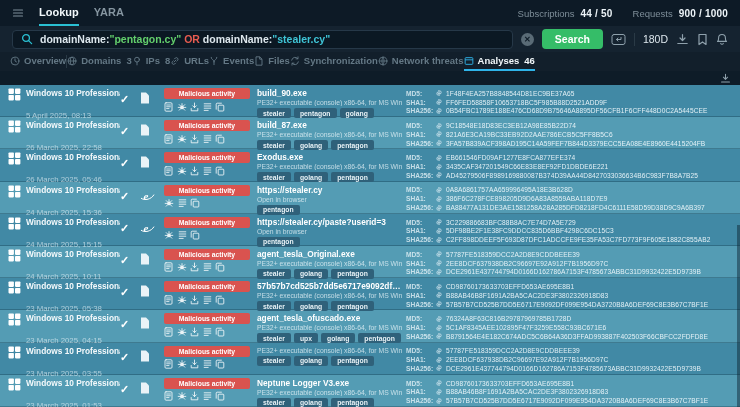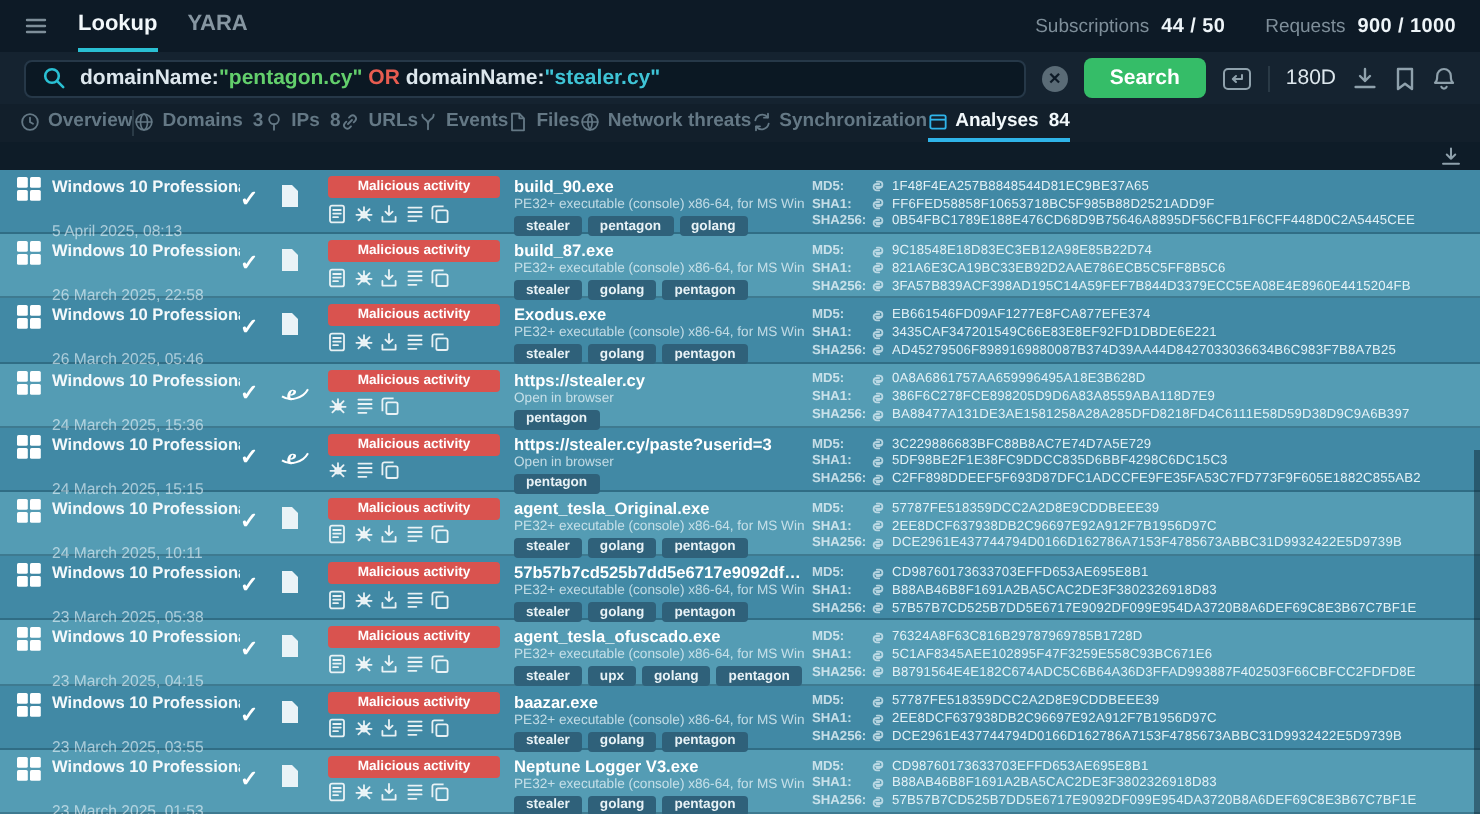--- a/index.html
+++ b/index.html
@@ -177,45 +177,45 @@
       <span class="ticon">
         <svg width="10" height="10" viewBox="0 0 12 12" fill="none" stroke="currentColor" stroke-width="1.1" stroke-linejoin="round">
           <path d="M2.4 1h4.4l2.8 2.8v7.2H2.4z"></path>
           <path d="M6.8 1v2.8h2.8"></path>
         </svg>
       </span>
       <span>Files</span>
     </div>
     <div class="tab">
       <span class="ticon">
+        <svg width="10" height="10" viewBox="0 0 12 12" fill="none" stroke="currentColor" stroke-width="1.1" stroke-linecap="round" stroke-linejoin="round">
+          <path d="M2 5a4.2 4.2 0 0 1 7.4-1.8M10 7a4.2 4.2 0 0 1-7.4 1.8"></path>
+          <path d="M9.6 1v2.4H7.2M2.4 11V8.6h2.4"></path>
+        </svg>
+      </span>
+      <span>Synchronization</span>
+    </div>
+    <div class="tab">
+      <span class="ticon">
         <svg width="10" height="10" viewBox="0 0 12 12" fill="none" stroke="currentColor" stroke-width="1" stroke-linecap="round">
           <circle cx="6" cy="6" r="4.7"></circle>
           <path d="M1.3 6h9.4M6 1.3c1.8 2.8 1.8 6.6 0 9.4M6 1.3c-1.8 2.8-1.8 6.6 0 9.4"></path>
         </svg>
       </span>
       <span>Network threats</span>
-    </div>
-    <div class="tab">
-      <span class="ticon">
-        <svg width="10" height="10" viewBox="0 0 12 12" fill="none" stroke="currentColor" stroke-width="1.1" stroke-linecap="round" stroke-linejoin="round">
-          <path d="M2 5a4.2 4.2 0 0 1 7.4-1.8M10 7a4.2 4.2 0 0 1-7.4 1.8"></path>
-          <path d="M9.6 1v2.4H7.2M2.4 11V8.6h2.4"></path>
-        </svg>
-      </span>
-      <span>Synchronization</span>
     </div>
     <div class="tab active">
       <span class="ticon">
         <svg width="10" height="10" viewBox="0 0 12 12" fill="none" stroke="currentColor" stroke-width="1.1" stroke-linejoin="round">
           <rect x="1.4" y="2" width="9.2" height="8" rx="1"></rect>
           <path d="M1.4 4.6h9.2"></path>
         </svg>
       </span>
       <span>Analyses</span>
-      <span class="cnt">84</span>
+      <span class="cnt">46</span>
     </div>
   </div>
 
 <div class="toolbar">
   <span class="icon-btn">
     <svg width="11" height="11" viewBox="0 0 13 13" fill="none" stroke="currentColor" stroke-width="1.2" stroke-linecap="round" stroke-linejoin="round">
         <path d="M6.5 1.5v6M4 5l2.5 2.5L9 5M1.8 10.5h9.4"></path>
       </svg>
   </span>
 </div>
@@ -991,21 +991,20 @@
             </span>
             <span>
               <svg width="10" height="10" viewBox="0 0 10 10" fill="none" stroke="currentColor" stroke-width="0.9" stroke-linejoin="round">
                 <rect x="3.2" y="3.2" width="5.6" height="5.8" rx="0.8"></rect>
                 <path d="M6.8 1.2H2.2a1 1 0 0 0-1 1v5.4"></path>
               </svg>
             </span>
           </div>
         </div>
         <div class="cell-info">
-          <div class="fname">baazar.exe</div>
           <div class="fdesc">PE32+ executable (console) x86-64, for MS Windows, 8 sections</div>
           <div class="tags">
             <span class="tag">stealer</span>
             <span class="tag">golang</span>
             <span class="tag">pentagon</span>
           </div>
         </div>
         <div class="cell-hash">
           <div class="hline">
             <span class="hlabel">MD5:</span>

